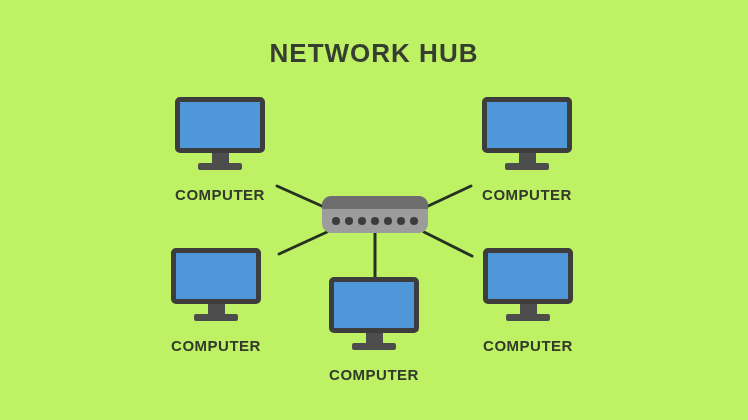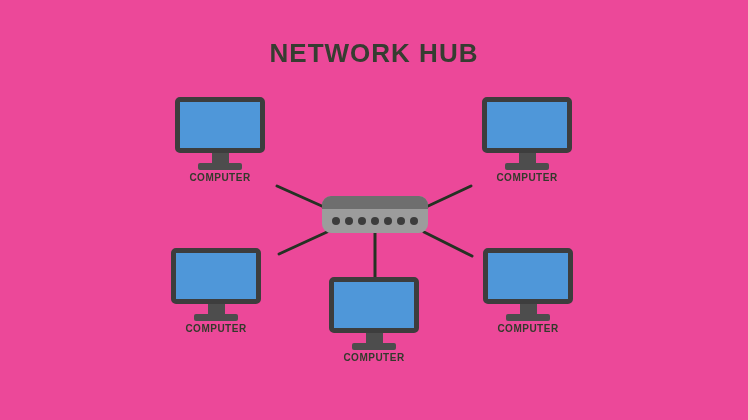--- a/index.html
+++ b/index.html
@@ -4,21 +4,21 @@
 <style>
   html, body {
     margin: 0;
     padding: 0;
     font-family: "Liberation Sans", "DejaVu Sans", sans-serif;
   }
   .canvas {
     position: relative;
     width: 748px;
     height: 420px;
-    background: #ec4899;
+    background: #bef264;
     overflow: hidden;
   }
   .diagram-title {
     position: absolute;
     left: 0;
     top: 38px;
     width: 748px;
     text-align: center;
     font-size: 26px;
     font-weight: 800;
@@ -105,22 +105,22 @@
     height: 10px;
     background: #4d4d4d;
   }
   .monitor-base {
     width: 44px;
     height: 7px;
     background: #4d4d4d;
     border-radius: 2px;
   }
   .computer-label {
-    margin-top: 2px;
-    font-size: 10px;
+    margin-top: 16px;
+    font-size: 15px;
     font-weight: 800;
     letter-spacing: 0.5px;
     color: #333a2c;
     white-space: nowrap;
   }
   .computer.pos-top-left     { left: 165px; top: 97px;  }
   .computer.pos-top-right    { left: 472px; top: 97px;  }
   .computer.pos-bottom-left  { left: 161px; top: 248px; }
   .computer.pos-bottom-right { left: 473px; top: 248px; }
   .computer.pos-bottom-center{ left: 319px; top: 277px; }

